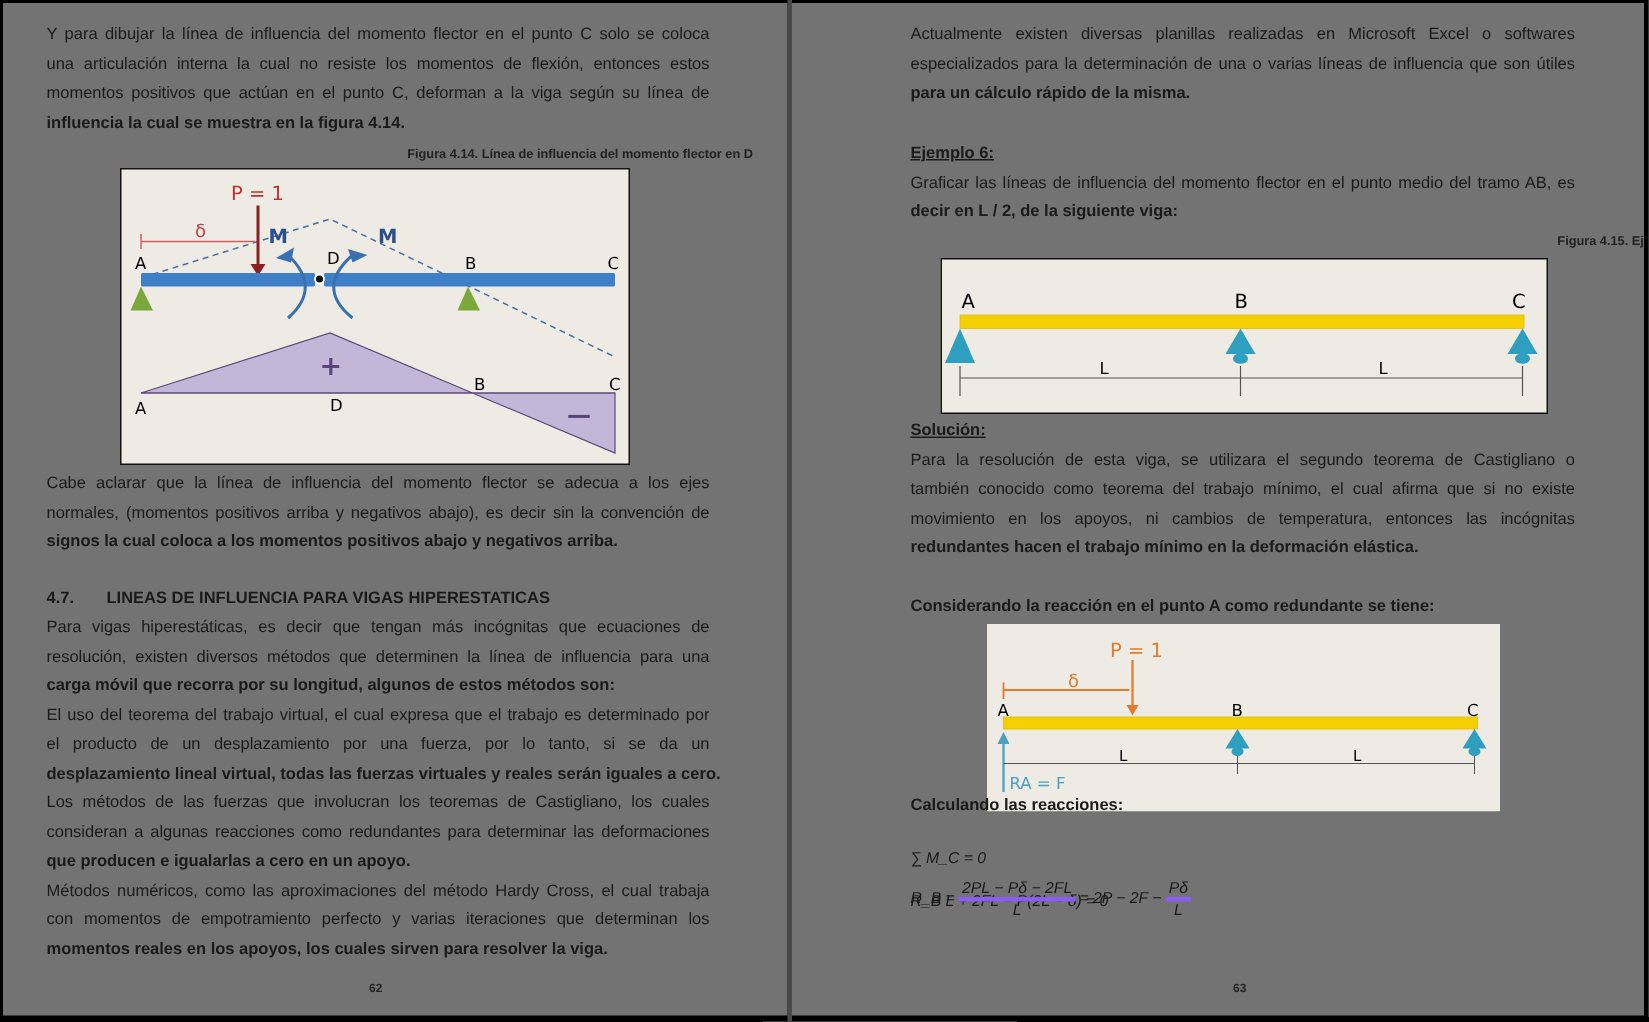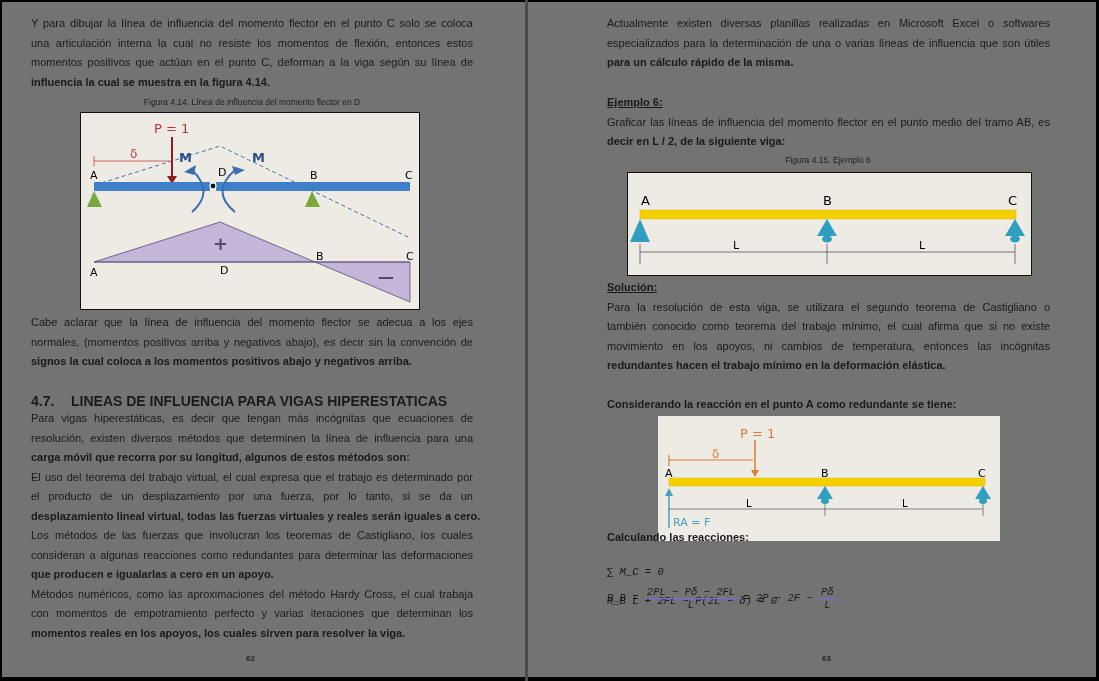--- a/index.html
+++ b/index.html
@@ -5,30 +5,30 @@
   html, body { margin:0; padding:0; }
   body { width:1099px; height:681px; background:#000; position:relative; overflow:hidden;
          font-family:"Liberation Sans", sans-serif; color:#1a1a1a; }
   .page { position:absolute; background:#737373; top:2px; height:675px; overflow:hidden; }
   .page-left { left:2px; width:523px; }
   .page-right { left:528px; width:568px; }
   .divider { position:absolute; left:525px; top:0; width:3px; height:681px; background:#4a4a4a; }
   .p { position:absolute; font-size:11px; line-height:19.5px; text-align:justify; text-align-last:auto; }
   .p .ln { display:block; text-align:justify; text-align-last:justify; height:19.5px; white-space:nowrap; }
   .p .ln.last { text-align-last:left;font-weight:bold; }
-  .caption { position:absolute; font-size:8.5px; text-align:center; color:#222; }
-  .heading { position:absolute; font-size:14px; font-weight:bold; }
+  .caption { position:absolute; font-size:8.5px; text-align:right; color:#222;font-weight:bold; }
+  .heading { position:absolute; font-size:11px; font-weight:bold; }
   .heading .num { display:inline-block; width:40px; }
   .u { text-decoration:underline; }
   .pagenum { position:absolute; font-size:8px; font-weight:bold; color:#222; }
   .fig { position:absolute; }
-  .math { position:absolute; font-family:Liberation Mono, monospace; font-style:italic; font-size:10.5px; white-space:nowrap; }
+  .math { position:absolute; font-family:Liberation Sans, sans-serif; font-style:italic; font-size:10.5px; white-space:nowrap; }
   .frac { display:inline-block; vertical-align:middle; text-align:center; }
   .frac .num, .frac .den { display:block; padding:0 2px; }
-  .frac .num { border-bottom:1px solid #8b5cf6; }
+  .frac .num { border-bottom:3px solid #8b5cf6; }
 </style>
 </head>
 <body>
 
 <div class="page page-left">
 
   <div class="p" style="left:29px; top:12px; width:442px;">
     <span class="ln">Y para dibujar la línea de influencia del momento flector en el punto C solo se coloca</span>
     <span class="ln">una articulación interna la cual no resiste los momentos de flexión, entonces estos</span>
     <span class="ln">momentos positivos que actúan en el punto C, deforman a la viga según su línea de</span>

